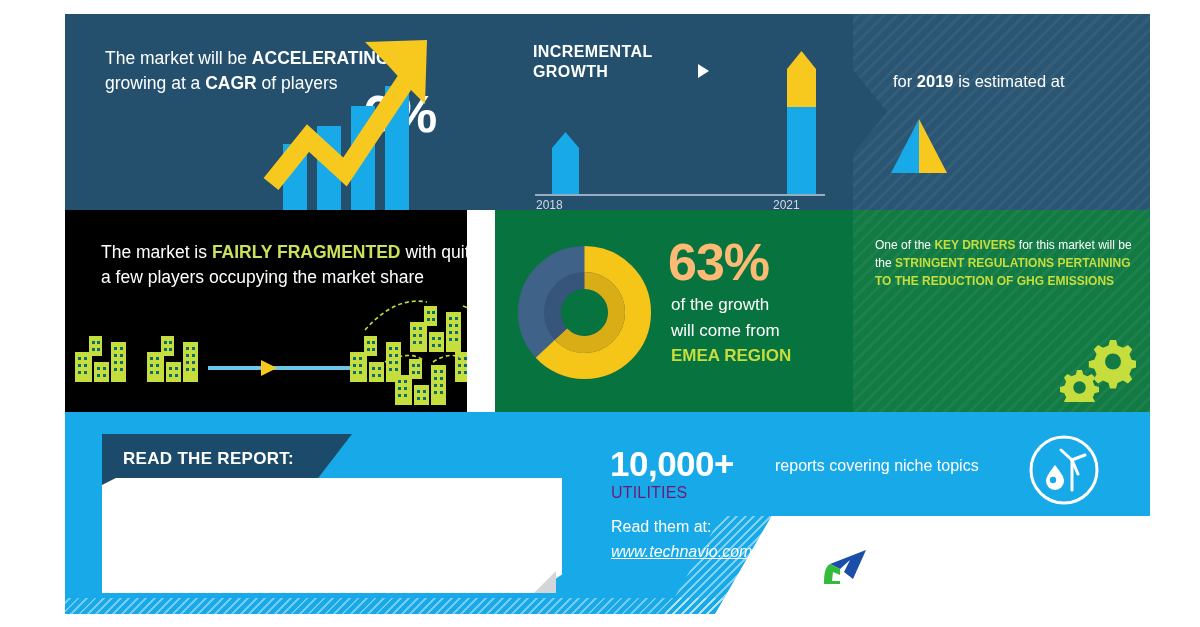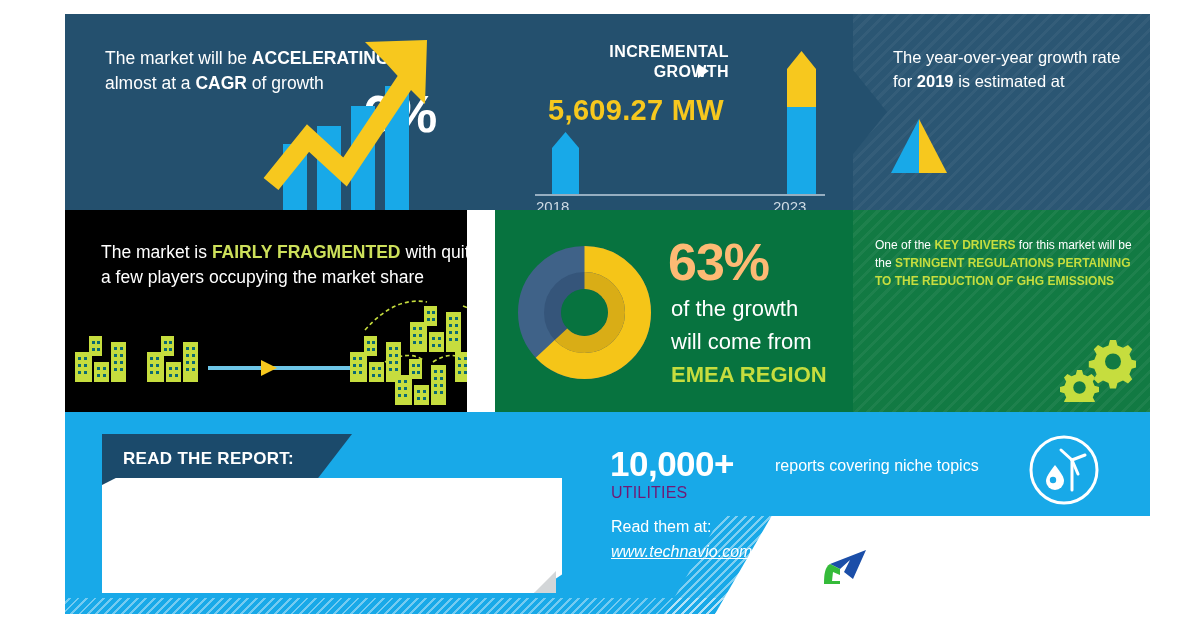--- a/index.html
+++ b/index.html
@@ -30,41 +30,41 @@
      background-image:repeating-linear-gradient(-45deg,rgba(255,255,255,.40) 0 2px,rgba(255,255,255,0) 2px 6px);}
 
   
   .txt{position:absolute;color:#fff;line-height:1.45;}
   .b{font-weight:bold;}
   .grn{color:#b8d432;}
 
   #cagr-text{left:40px;top:32px;width:330px;font-size:17.5px;}
   #cagr-pct{position:absolute;left:298px;top:70px;font-size:52px;font-weight:bold;color:#fff;letter-spacing:-1px;}
 
-  #incr-title{position:absolute;left:38px;top:28px;width:196px;text-align:right;
+  #incr-title{position:absolute;left:38px;top:28px;width:196px;text-align:left;
      font-size:16px;font-weight:bold;color:#fff;line-height:1.25;letter-spacing:.4px;}
   #incr-tri{position:absolute;left:203px;top:50px;width:0;height:0;
      border-left:11px solid #fff;border-top:7px solid transparent;border-bottom:7px solid transparent;}
   #incr-val{position:absolute;left:36px;top:80px;width:210px;text-align:center;
      font-size:29px;font-weight:bold;color:#f7c81e;letter-spacing:.3px;}
   #incr-axis{position:absolute;left:40px;top:180px;width:290px;height:2px;background:#96aec0;}
-  .yr{position:absolute;top:184px;font-size:15px;color:#cfdbe4;}
+  .yr{position:absolute;top:184px;font-size:12px;color:#cfdbe4;}
   #yr-2018{left:41px;} #yr-2023{left:278px;}
   .ibar{position:absolute;bottom:0;}
   #ibar18{left:57px;top:118px;width:27px;height:62px;}
   #ibar23{left:292px;top:37px;width:29px;height:143px;}
   #yoy-text{left:40px;top:32px;width:240px;font-size:16.5px;}
   #yoy-val{position:absolute;left:102px;top:96px;font-size:50px;font-weight:bold;color:#fff;letter-spacing:-1px;}
   #yoy-tri{position:absolute;left:38px;top:105px;width:56px;height:54px;}
 
   #frag-text{left:36px;top:30px;width:380px;font-size:17.5px;}
   #frag-text .grn{color:#cde05a;}
 
   #emea-pct{position:absolute;left:173px;top:22px;font-size:52px;font-weight:bold;color:#fdba74;letter-spacing:-1px;}
-  #emea-sub{position:absolute;left:176px;top:82px;width:175px;font-size:22px;color:#fff;line-height:1.5;}
+  #emea-sub{position:absolute;left:176px;top:82px;width:175px;font-size:17px;color:#fff;line-height:1.5;}
   #emea-sub .grn{color:#c6dd3e;font-weight:bold;}
   #donut{position:absolute;left:23px;top:36px;width:133px;height:133px;}
 
   #drv-text{left:22px;top:26px;width:258px;font-size:12px;line-height:1.5;}
   #drv-text .grn{color:#c6dd3e;font-weight:bold;}
   #gears{position:absolute;right:14px;bottom:10px;width:78px;height:66px;}
 
   
   #tab{position:absolute;left:37px;top:22px;width:250px;height:52px;background:#1b4a6b;
      clip-path:polygon(0 0,100% 0,84% 100%,0 100%);}
@@ -95,59 +95,58 @@
   #logo-tech{color:#1b4ea8;} #logo-navio{color:#35bb3a;}
 </style>
 </head>
 <body>
 
 <div id="infographic">
 
   <div class="panel" id="p-cagr">
     <div class="txt" id="cagr-text">
       <span>The market will be </span><span class="b">ACCELERATING</span><br>
-      <span>almost at a </span><span class="b">CAGR</span><span> of growth</span>
+      <span>growing at a </span><span class="b">CAGR</span><span> of players</span>
     </div>
     <div id="cagr-pct">6%</div>
 
     <svg width="430" height="196" style="position:absolute;left:0;top:0;">
       <rect x="218" y="130" width="24" height="66" fill="#18a9e8"></rect>
       <rect x="252" y="112" width="24" height="84" fill="#18a9e8"></rect>
       <rect x="286" y="92" width="24" height="104" fill="#18a9e8"></rect>
       <rect x="320" y="72" width="24" height="124" fill="#18a9e8"></rect>
       <path d="M206 170 L243 124 L280 158 L344 62" stroke="#f7c81e" stroke-width="19" fill="none" stroke-linejoin="miter" stroke-linecap="butt"></path>
       <path d="M300 28 L362 26 L360 90 L340 70 L320 48 Z" fill="#f7c81e"></path>
     </svg>
   </div>
 
   <div class="panel" id="p-incr">
     <div id="incr-title">
       <span>INCREMENTAL</span><br>
       <span>GROWTH</span>
     </div>
     <div id="incr-tri"></div>
-    <div id="incr-val">5,609.27 MW</div>
 
     <svg class="ibar" id="ibar18" viewBox="0 0 27 62">
       <path d="M0 16 L13.5 0 L27 16 L27 62 L0 62 Z" fill="#18a9e8"></path>
     </svg>
     <svg class="ibar" id="ibar23" viewBox="0 0 29 143">
       <path d="M0 18 L14.5 0 L29 18 L29 56 L0 56 Z" fill="#f7c81e"></path>
       <rect x="0" y="56" width="29" height="87" fill="#18a9e8"></rect>
     </svg>
 
     <div id="incr-axis"></div>
     <div class="yr" id="yr-2018">2018</div>
-    <div class="yr" id="yr-2023">2023</div>
+    <div class="yr" id="yr-2023">2021</div>
   </div>
 
   <div class="panel" id="p-yoy">
     <div class="stripes"></div>
     <div class="txt" id="yoy-text">
-      <span>The year-over-year growth rate</span><br>
+      <br>
       <span>for </span><span class="b">2019</span><span> is estimated at</span>
     </div>
     <svg id="yoy-tri" viewBox="0 0 56 54">
       <path d="M28 0 L0 54 L28 54 Z" fill="#18a9e8"></path>
       <path d="M28 0 L56 54 L28 54 Z" fill="#f7c81e"></path>
     </svg>
   </div>
   <div id="yoy-notch"></div>
 
   <div class="panel" id="p-frag">

